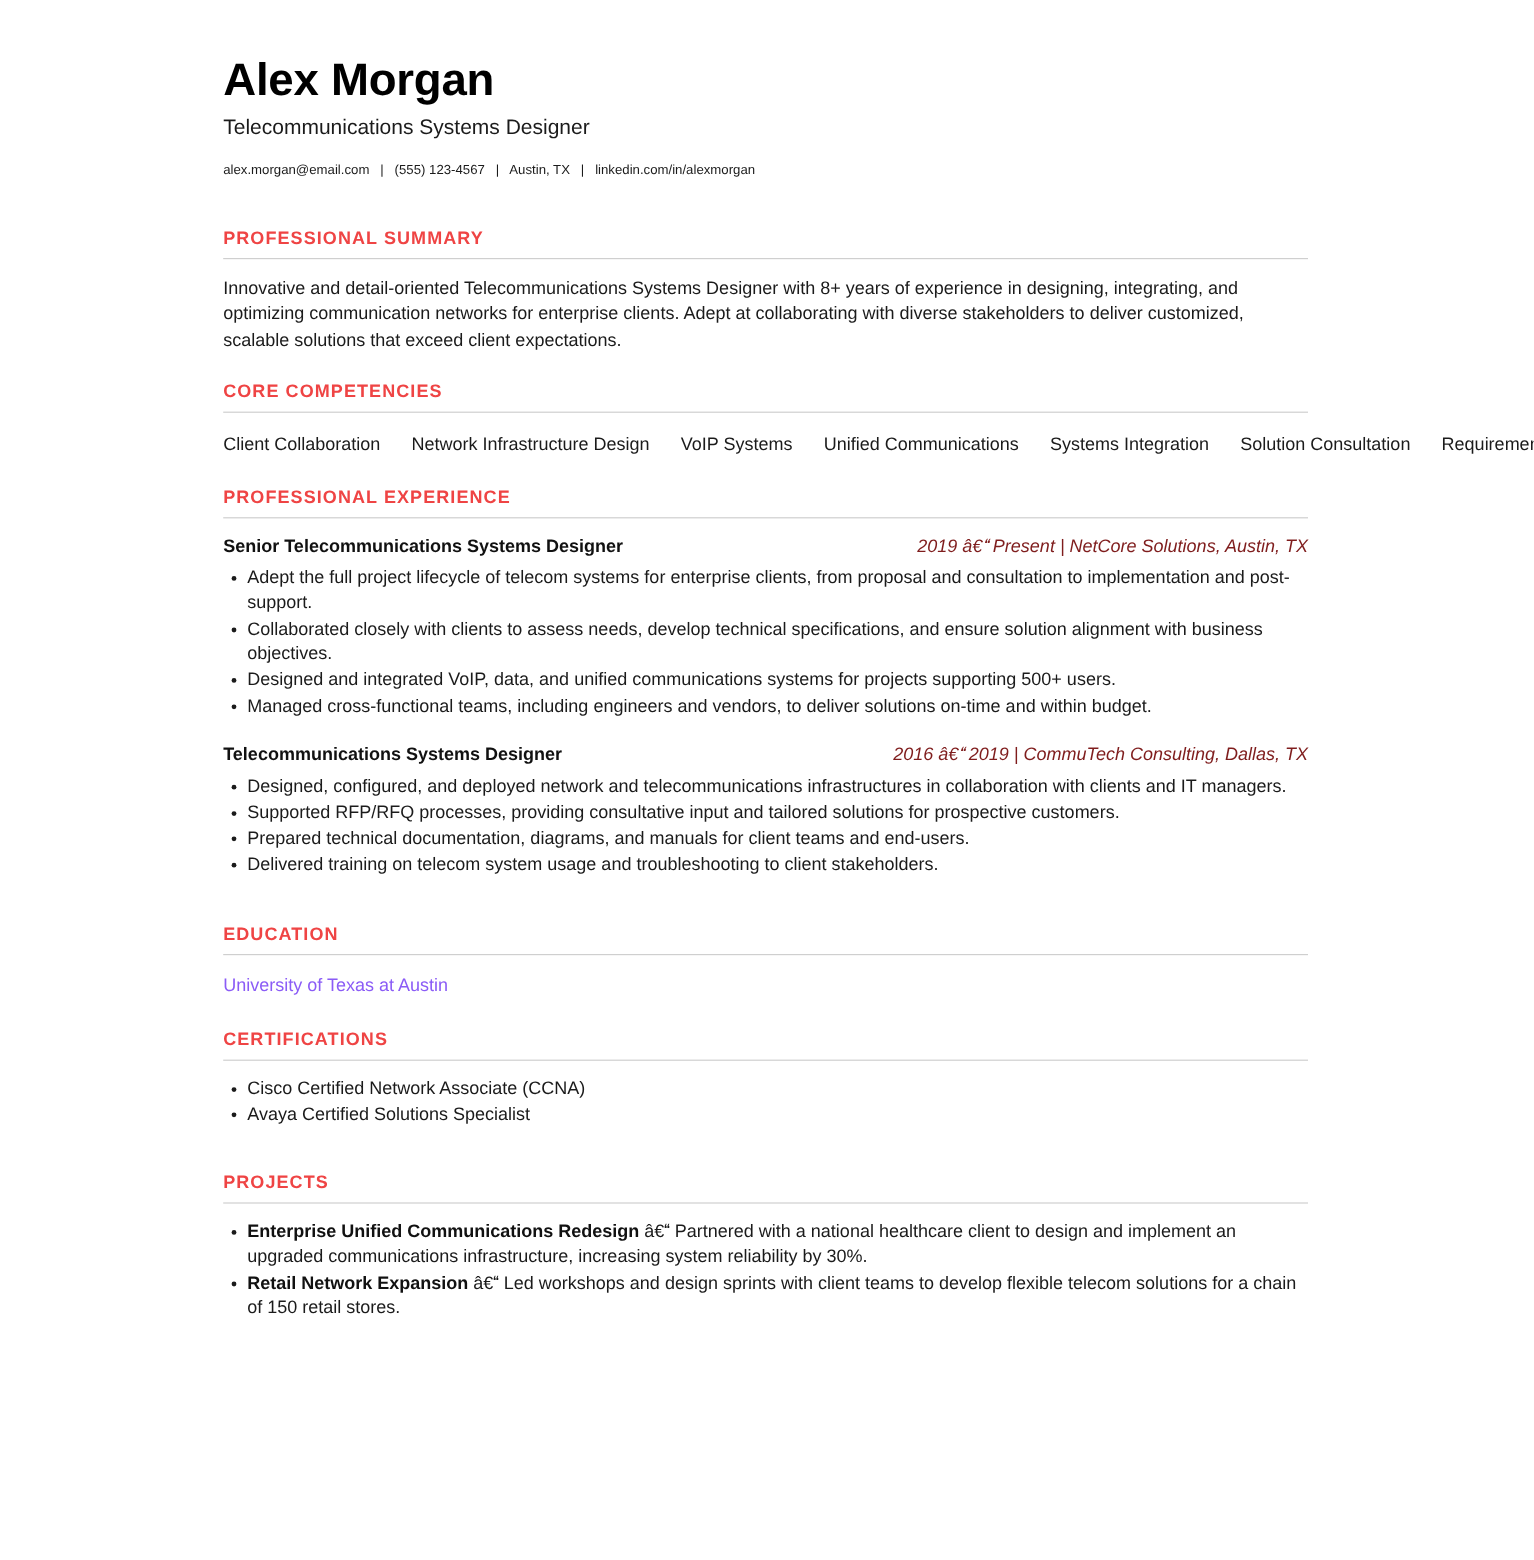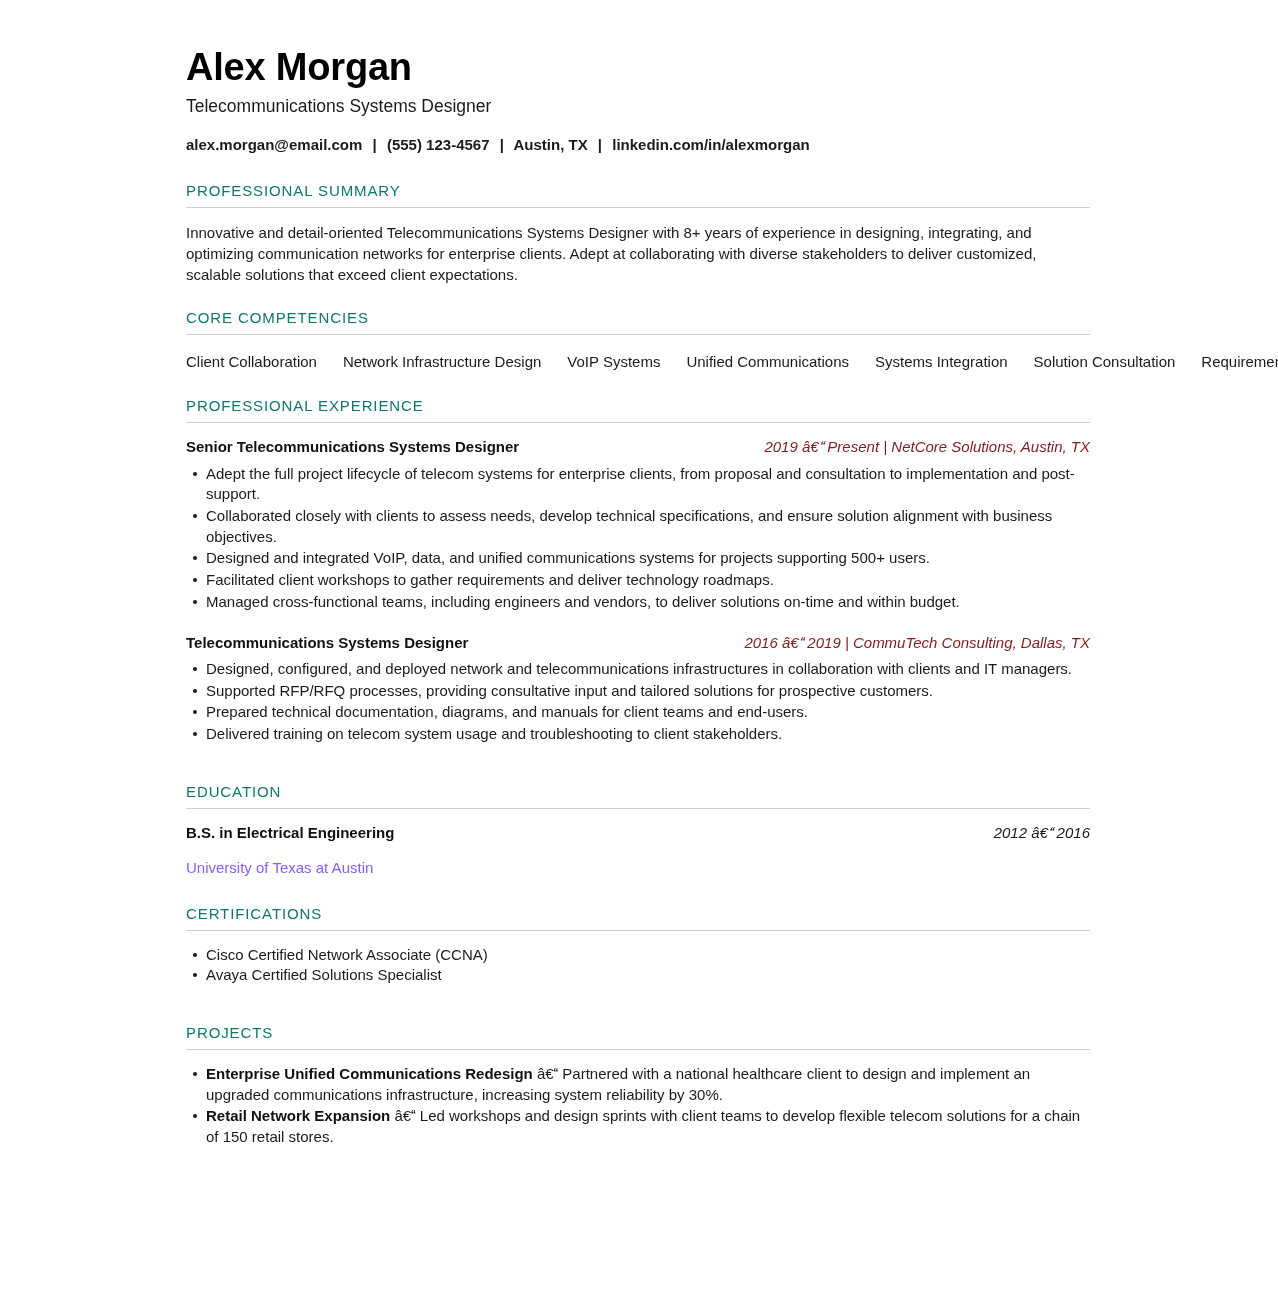--- a/index.html
+++ b/index.html
@@ -35,41 +35,40 @@
     color: #000000;
   }
   .headline {
     font-size: 17.5px;
     font-weight: normal;
     line-height: 1.3;
     margin: 0 0 18px 0;
     color: #1b1b1b;
   }
   .contact {
-    font-size: 15px;
+    font-size: 11px;
     line-height: 1.35;
-    margin: 0 0 26px 0;
-    color: #1b1b1b;
-    font-weight: bold;
+    margin: 0 0 40px 0;
+    color: #1b1b1b;
   }
   .contact .sep {
     padding: 0 6px;
     color: #1b1b1b;
   }
 
   
   .section {
     margin: 0 0 10px 0;
   }
   .section-title {
     font-size: 15px;
-    font-weight: normal;
+    font-weight: bold;
     letter-spacing: 0.9px;
     text-transform: uppercase;
-    color: #0f766e;
+    color: #ef4444;
     margin: 0 0 7px 0;
     line-height: 1.2;
   }
   .rule {
     height: 1px;
     background: #cfcfcf;
     width: 904px;
     margin: 0 0 14px 0;
     font-size: 0;
     line-height: 0;
@@ -221,21 +220,20 @@
 
     <div class="job">
       <div class="job-head">
         <div class="job-title">Senior Telecommunications Systems Designer</div>
         <div class="job-meta">2019 â€ Present | NetCore Solutions, Austin, TX</div>
       </div>
       <ul class="bullets">
         <li>Adept the full project lifecycle of telecom systems for enterprise clients, from proposal and consultation to implementation and post-support.</li>
         <li>Collaborated closely with clients to assess needs, develop technical specifications, and ensure solution alignment with business objectives.</li>
         <li>Designed and integrated VoIP, data, and unified communications systems for projects supporting 500+ users.</li>
-        <li>Facilitated client workshops to gather requirements and deliver technology roadmaps.</li>
         <li>Managed cross-functional teams, including engineers and vendors, to deliver solutions on-time and within budget.</li>
       </ul>
     </div>
 
     <div class="job">
       <div class="job-head">
         <div class="job-title">Telecommunications Systems Designer</div>
         <div class="job-meta">2016 â€ 2019 | CommuTech Consulting, Dallas, TX</div>
       </div>
       <ul class="bullets">
@@ -245,24 +243,20 @@
         <li>Delivered training on telecom system usage and troubleshooting to client stakeholders.</li>
       </ul>
     </div>
   </div>
 
   <div class="block-gap"></div>
 
   <div class="section">
     <div class="section-title">EDUCATION</div>
     <div class="rule"></div>
-    <div class="edu-head">
-      <div class="edu-degree">B.S. in Electrical Engineering</div>
-      <div class="edu-dates">2012 â€ 2016</div>
-    </div>
     <div class="edu-school">University of Texas at Austin</div>
   </div>
 
   <div class="section">
     <div class="section-title">CERTIFICATIONS</div>
     <div class="rule"></div>
     <ul class="bullets tight">
       <li>Cisco Certified Network Associate (CCNA)</li>
       <li>Avaya Certified Solutions Specialist</li>
     </ul>

